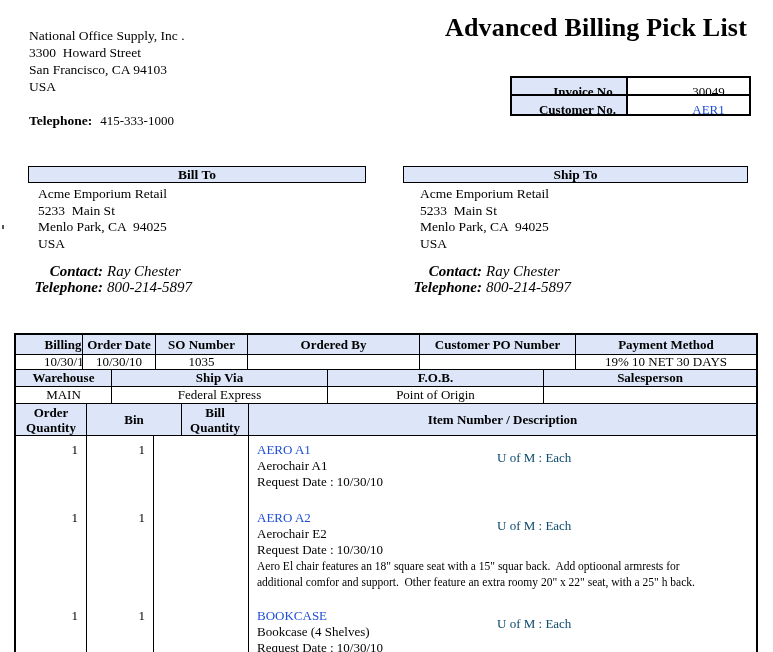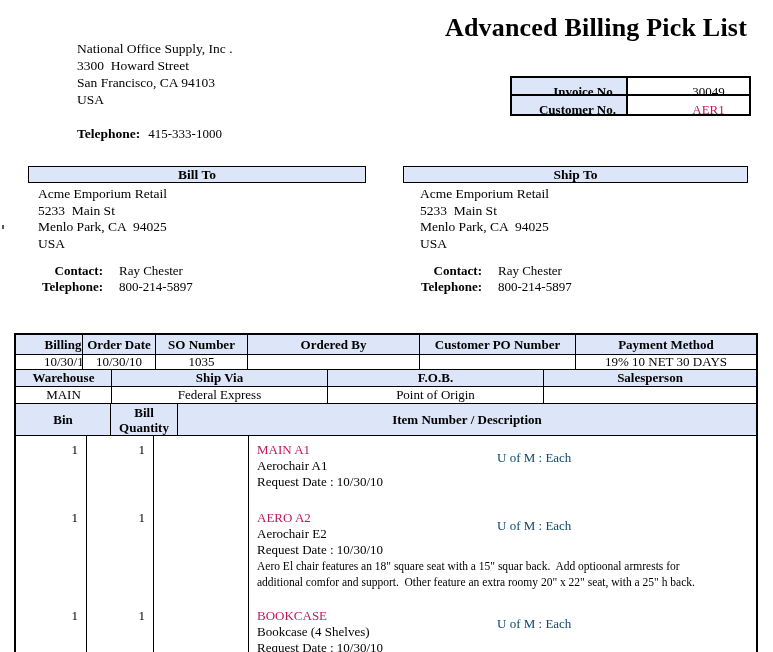--- a/index.html
+++ b/index.html
@@ -2,21 +2,21 @@
 <html><head>
 <meta charset="utf-8">
 <style>
   * { margin:0; padding:0; box-sizing:border-box; }
   html,body { background:#fff; }
   body { font-family:"Liberation Serif","DejaVu Serif",serif; color:#000; }
   .page { position:relative; width:773px; height:652px; background:#fff; overflow:hidden; }
   [data-bind] { white-space:pre-wrap; }
 
   
-  .company { position:absolute; left:29px; top:40px; font-size:13.5px; line-height:17px;margin-left:48px; }
+  .company { position:absolute; left:29px; top:27px; font-size:13.5px; line-height:17px; }
   .company .tel-line { margin-top:17px; }
   .b { font-weight:bold; }
   .tel-line .val { margin-left:8px; }
 
   
   .title { position:absolute; top:13px; right:26px; font-size:26px; font-weight:bold; letter-spacing:0.2px; }
 
   
   .invoice-box { position:absolute; left:510px; top:76px; width:241px; border:2px solid #000; }
   .inv-row { display:flex; height:18px; line-height:27px; font-size:13px;gap:40px; }
@@ -24,21 +24,21 @@
   .inv-label { width:116px; background:#dce6f8; font-weight:bold; text-align:right; padding-right:10px; border-right:2px solid #000; }
   .inv-value { flex:1; text-align:center; background:#fff; }
 
   
   .addr-header { position:absolute; top:166px; height:17px; line-height:15px; border:1.5px solid #000; background:#dce6f8; font-weight:bold; font-size:13.5px; text-align:center; }
   .addr-header.bill { left:28px; width:338px; }
   .addr-header.ship { left:403px; width:345px; }
   .addr-block { position:absolute; top:186px; font-size:13.5px; line-height:16.5px; }
   .addr-block.bill { left:38px; }
   .addr-block.ship { left:420px; }
-  .contact-block { position:absolute; top:263px; font-size:13px; line-height:16px; display:grid; grid-template-columns:75px auto; column-gap:16px; }
+  .contact-block { position:absolute; top:263px; font-size:15px; line-height:16px; display:grid; grid-template-columns:75px auto; column-gap:4px;font-style:italic; }
   .contact-block.bill { left:28px; }
   .contact-block.ship { left:407px; }
   .contact-block .lbl { font-weight:bold; text-align:right; }
 
   
   .main-table { position:absolute; left:14px; top:333px; width:744px; height:330px; border:2px solid #000; background:#fff; }
   .t-row { display:flex; width:100%; border-bottom:1px solid #000; }
   .t-cell { border-right:1px solid #000; text-align:center; overflow:hidden; }
   .t-cell:last-child { border-right:none; flex:1; }
   .hdr { background:#dce6f8; font-weight:bold; font-size:13px; }
@@ -56,21 +56,21 @@
   
   .items { position:relative; width:100%; height:230px; overflow:hidden; }
   .vline { position:absolute; top:0; bottom:0; width:1px; background:#000; }
   .vl1 { left:70px; } .vl2 { left:137px; } .vl3 { left:232px; }
   .item { display:flex; padding-top:6px; font-size:13px; line-height:16px; }
   .item .qty { width:71px; text-align:right; padding-right:9px; }
   .item .qty2 { width:67px; text-align:right; padding-right:9px; }
   .item .bin { width:95px; }
   .item .desc { flex:1; padding-left:8px; }
   .item .line1 { position:relative; }
-  .link { color:#be185d; cursor:pointer; }
+  .link { color:#1d4ed8; cursor:pointer; }
   .uofm { position:absolute; left:240px; top:0; color:#0c4a6e;margin-top:8px; }
   .long-desc { font-size:11.5px; line-height:16px; width:468px; }
   .gap-lg { padding-bottom:14px; }
   .gap-md { padding-bottom:12px; }
 
   .stray-mark { position:absolute; left:2px; top:225px; width:2px; height:4px; background:#555; }
 </style>
 </head>
 <body>
 
@@ -157,37 +157,38 @@
     </div>
 
     <div class="t-row val r2v">
       <div class="t-cell w1" data-bind="order_info.values_row2.0">MAIN</div>
       <div class="t-cell w2" data-bind="order_info.values_row2.1">Federal Express</div>
       <div class="t-cell w3" data-bind="order_info.values_row2.2">Point of Origin</div>
       <div class="t-cell" data-bind="order_info.values_row2.3"></div>
     </div>
 
     <div class="t-row hdr r3h">
+      <div class="t-cell q1" data-bind="items_table.headers.0">Order Quantity</div>
       <div class="t-cell q3" data-bind="items_table.headers.2">Bin</div>
       <div class="t-cell q2" data-bind="items_table.headers.1">Bill Quantity</div>
       <div class="t-cell" data-bind="items_table.headers.3">Item Number / Description</div>
     </div>
 
     <div class="items">
       <div class="vline vl1"></div>
       <div class="vline vl2"></div>
       <div class="vline vl3"></div>
 
       <div class="item gap-lg">
         <div class="qty" data-bind="items_table.items.0.order_qty">1</div>
         <div class="qty2" data-bind="items_table.items.0.bill_qty">1</div>
         <div class="bin" data-bind="items_table.items.0.bin"></div>
         <div class="desc">
           <div class="line1">
-            <span class="link" data-bind="items_table.items.0.item_number">MAIN A1</span>
+            <span class="link" data-bind="items_table.items.0.item_number">AERO A1</span>
             <span class="uofm" data-bind="items_table.items.0.uofm">U of M : Each</span>
           </div>
           <div data-bind="items_table.items.0.description">Aerochair A1</div>
           <div data-bind="items_table.items.0.request_date">Request Date : 10/30/10</div>
           <div class="long-desc" data-bind="items_table.items.0.long_description"></div>
         </div>
       </div>
 
       <div class="item gap-md">
         <div class="qty" data-bind="items_table.items.1.order_qty">1</div>

